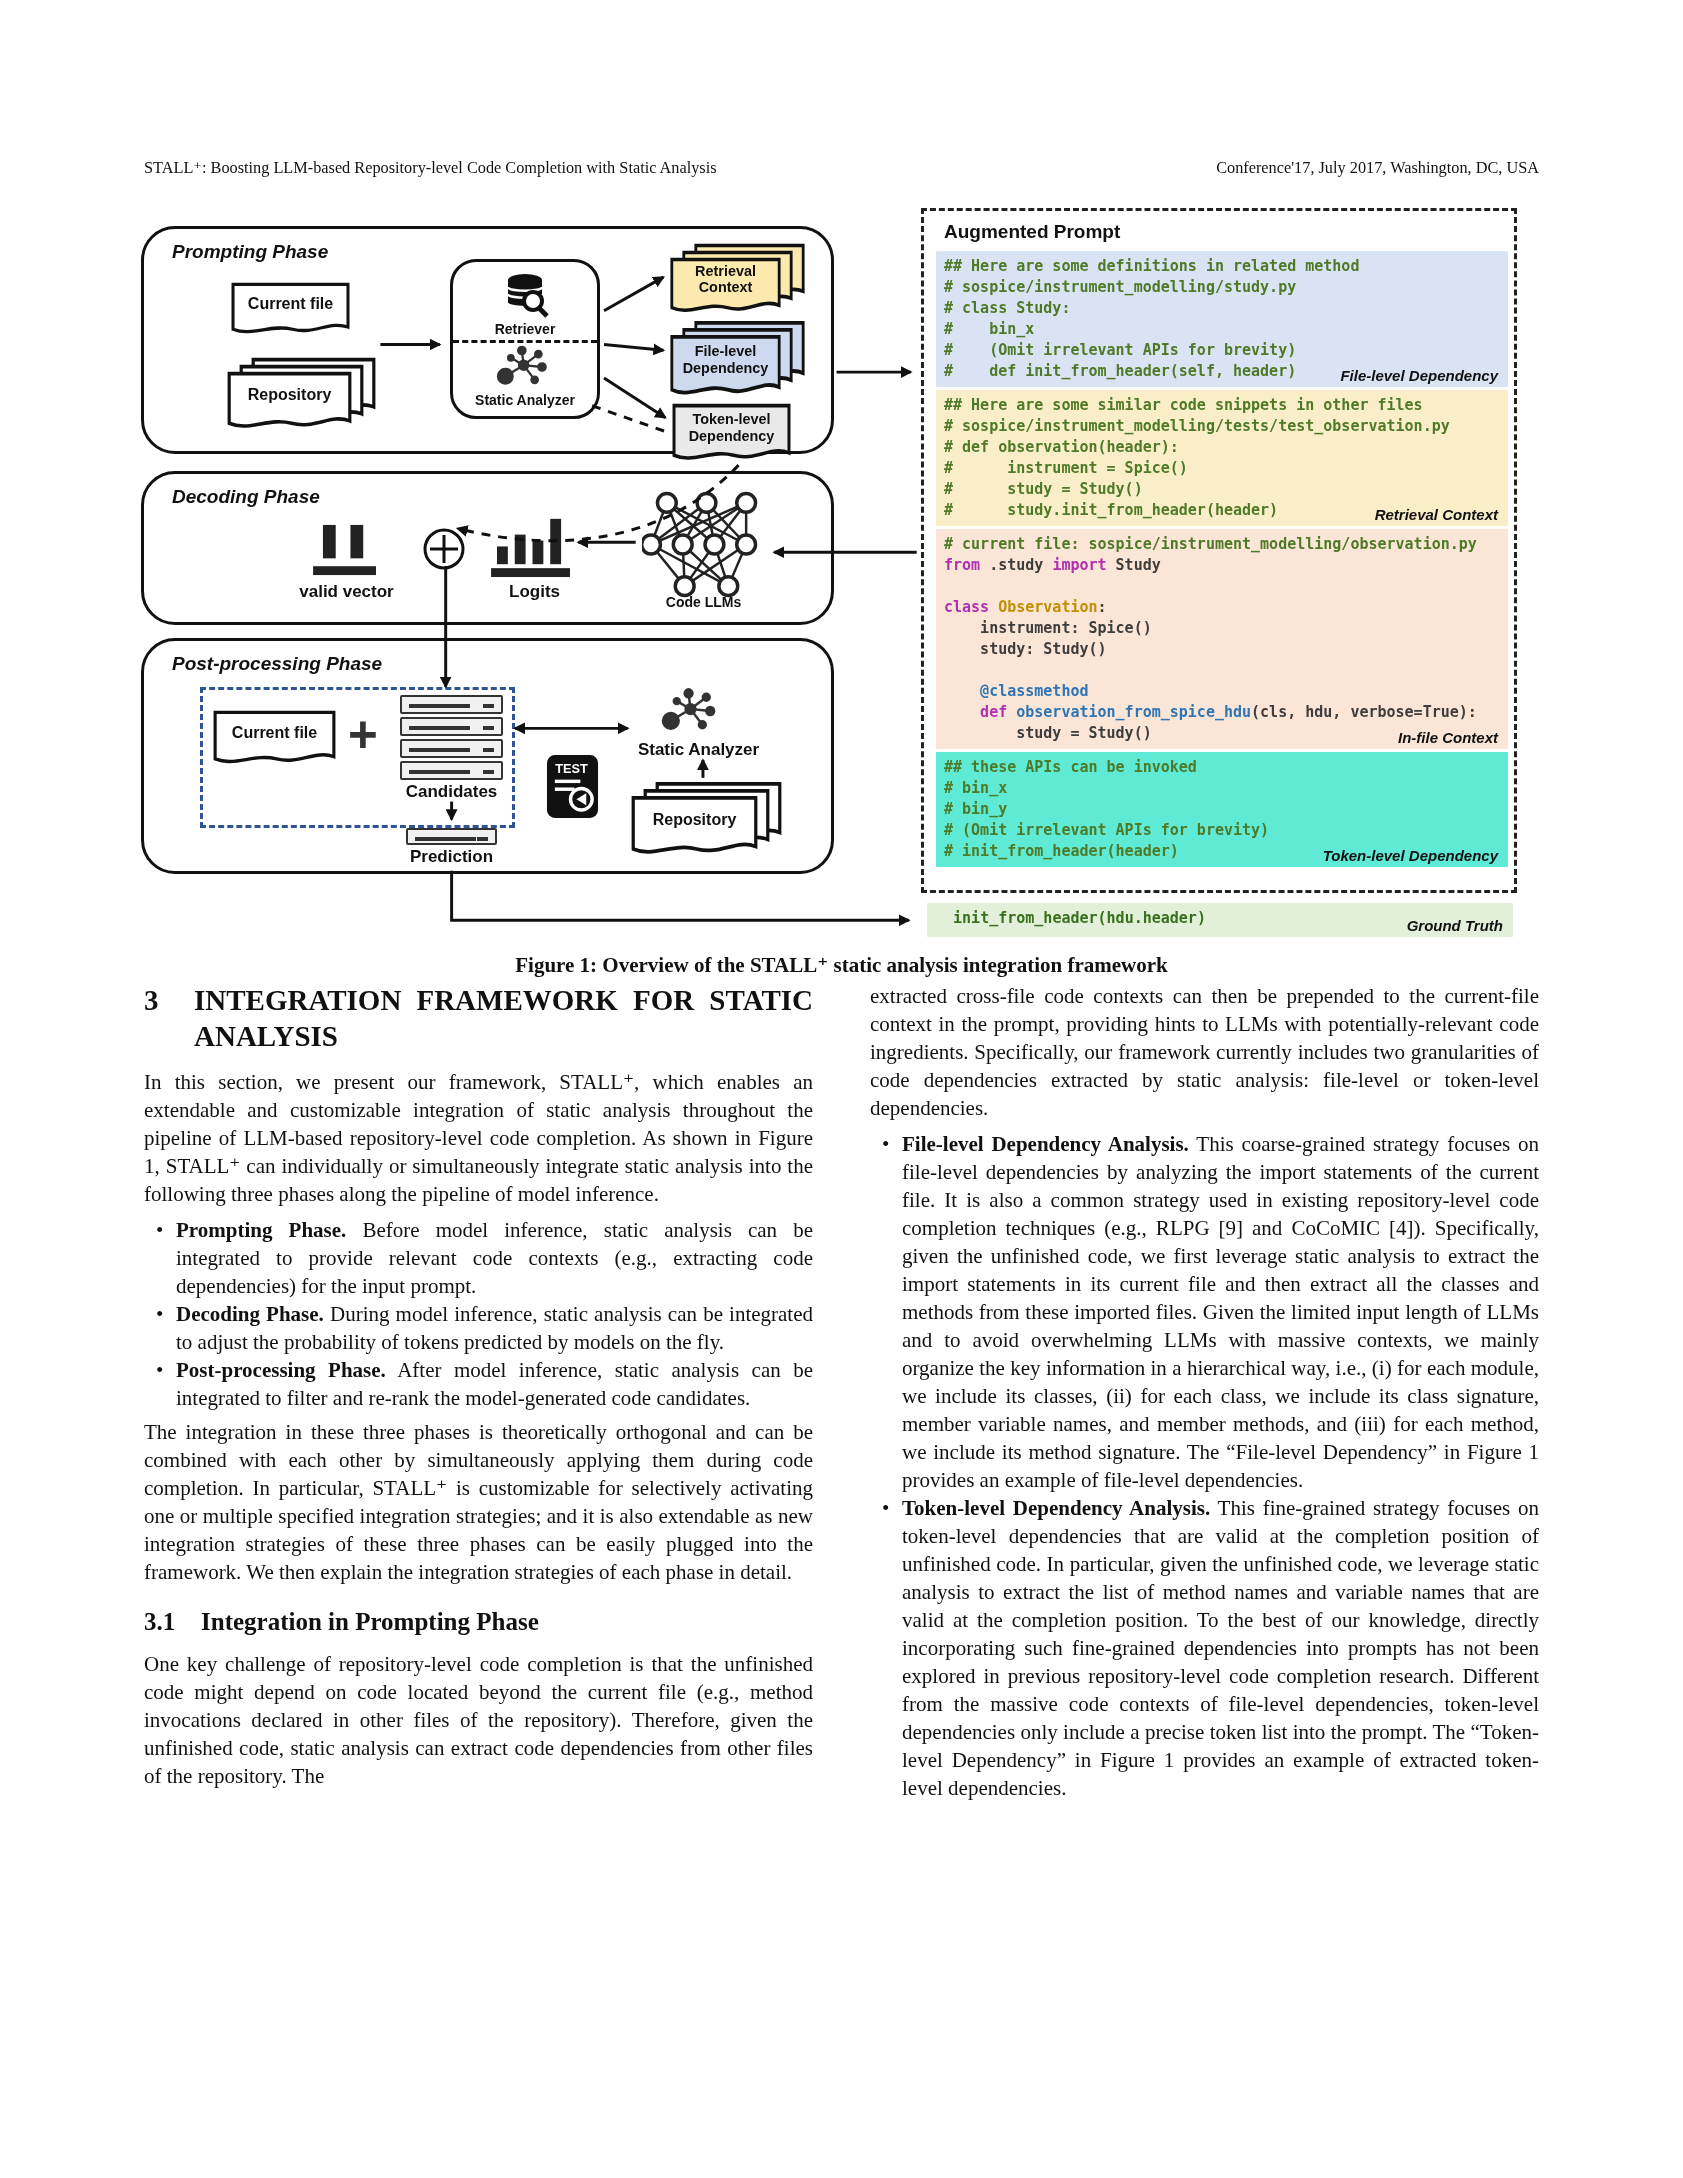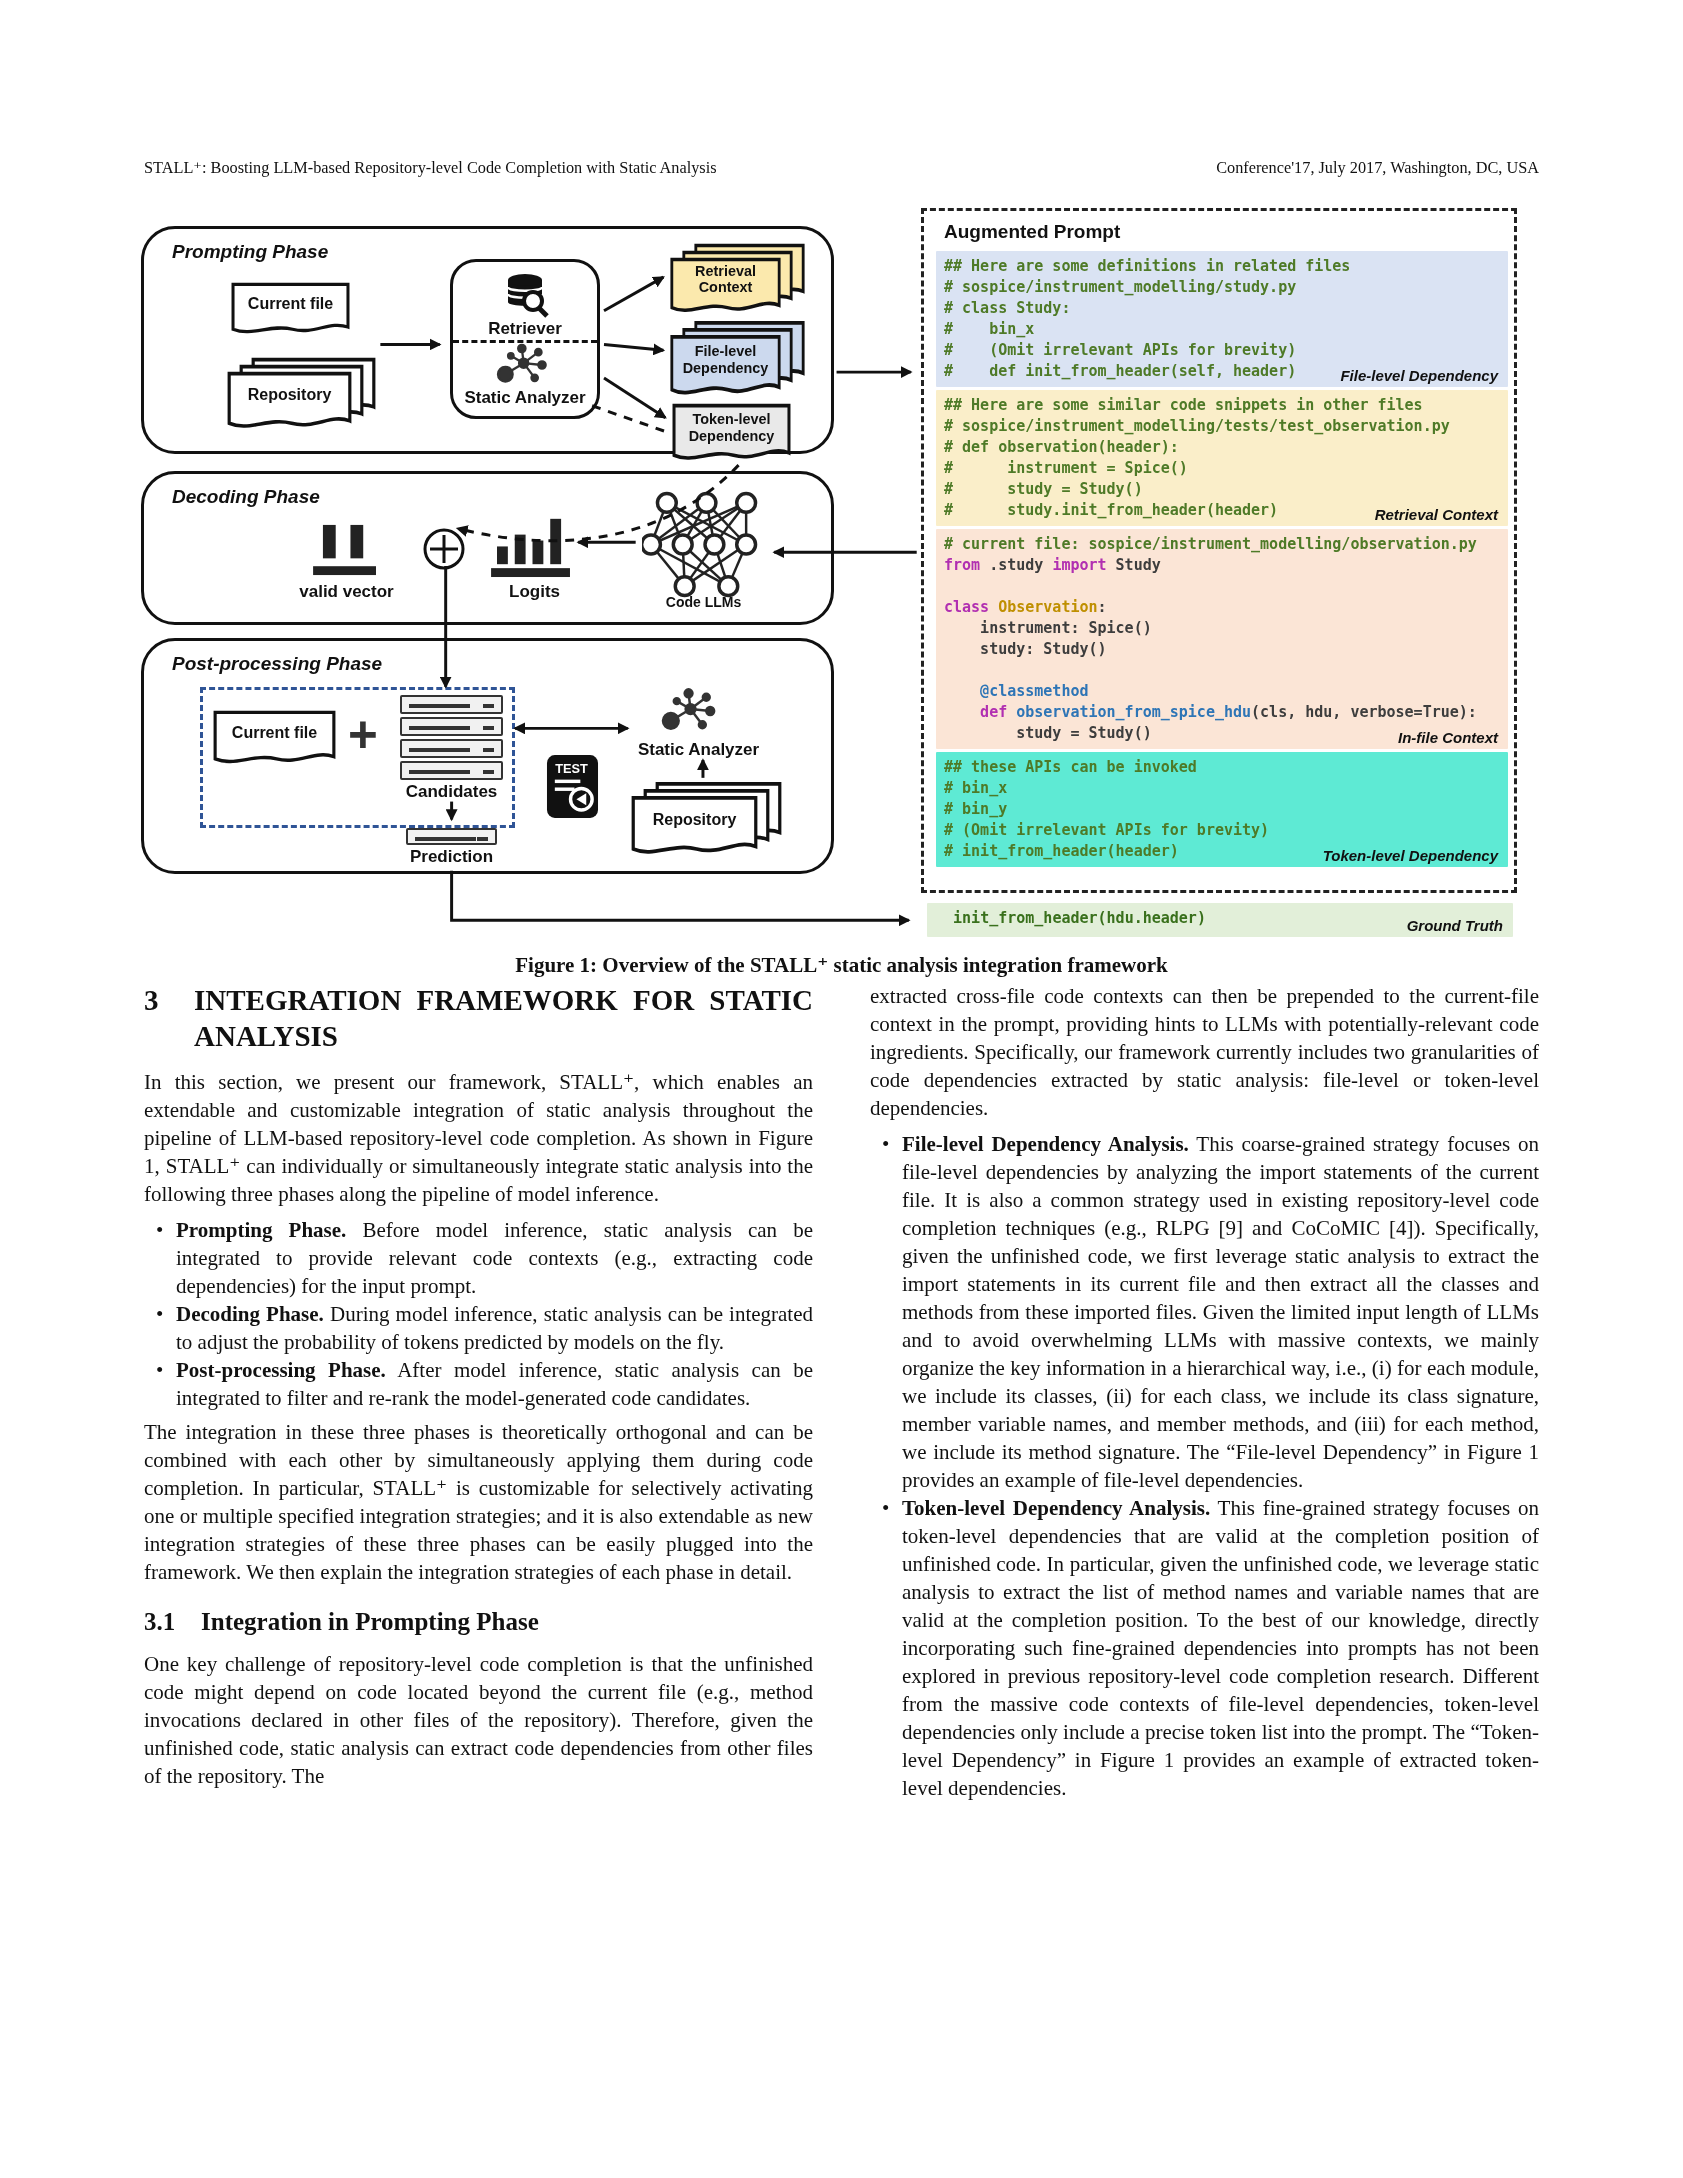--- a/index.html
+++ b/index.html
@@ -16,21 +16,21 @@
 
   .docwrap { position:absolute; }
   .docsvg { position:absolute; fill:#fff; }
   .docsvg use { stroke:#111; stroke-width:3; vector-effect:non-scaling-stroke; }
   .doc-label { position:absolute; display:flex; align-items:center; justify-content:center; text-align:center;
                font-family:"Liberation Sans",sans-serif; font-weight:bold; color:#111; }
 
   .retrieverbox { position:absolute; left:450px; top:65px; width:150px; height:160px; border:3px solid #111; border-radius:26px;
                   background:#fff; display:flex; flex-direction:column; align-items:center; justify-content:space-between; padding:10px 0 8px; }
   .retrieverbox .divider { width:100%; border-top:3px dashed #111; }
-  .toollabel { font-family:"Liberation Sans",sans-serif; font-weight:bold; font-size:17px; }
+  .toollabel { font-family:"Liberation Sans",sans-serif; font-weight:bold; font-size:14px; }
 
   .iconlabel { position:absolute; font-family:"Liberation Sans",sans-serif; font-weight:bold; font-size:17px; text-align:center; }
 
   .dashedgroup { position:absolute; left:200px; top:493px; width:315px; height:141px; border:3px dashed #2f5496; }
   .plusbig { position:absolute; left:348px; top:511px; font-family:"Liberation Sans",sans-serif; font-weight:bold; font-size:51px; color:#333; }
 
   .candrow { position:relative; width:103px; height:19px; border:2px solid #333; background:#f1f1f1; border-radius:2px; }
   .candrow .bar { position:absolute; left:7px; top:7px; width:61px; height:3.5px; background:#333; }
   .candrow .tick { position:absolute; right:7px; top:7px; width:11px; height:3.5px; background:#333; }
   #candidates { position:absolute; left:400px; top:501px; display:flex; flex-direction:column; gap:3px; }
@@ -288,21 +288,21 @@
     <svg class="docsvg" style="left:0;top:14px;width:129px;height:65px" viewBox="0 0 120 52" preserveAspectRatio="none">
         <use href="#docshape"></use>
       </svg>
     <span class="doc-label" style="left:0;top:14px;width:129px;height:51px;font-size:16px">Repository</span>
   </div>
 
   <div id="prompt-panel">
     <div id="prompt-title">Augmented Prompt</div>
     <div id="prompt-blocks">
         <div class="pblock" style="background: rgb(218, 227, 243);">
-          <div class="cline"><span class="tk-c">## Here are some definitions in related files</span></div>
+          <div class="cline"><span class="tk-c">## Here are some definitions in related method</span></div>
           <div class="cline"><span class="tk-c"># sospice/instrument_modelling/study.py</span></div>
           <div class="cline"><span class="tk-c"># class Study:</span></div>
           <div class="cline"><span class="tk-c">#    bin_x</span></div>
           <div class="cline"><span class="tk-c">#    (Omit irrelevant APIs for brevity)</span></div>
           <div class="cline"><span class="tk-c">#    def init_from_header(self, header)</span></div>
           <span class="ptag">File-level Dependency</span>
         </div>
         <div class="pblock" style="background: rgb(250, 238, 201);">
           <div class="cline"><span class="tk-c">## Here are some similar code snippets in other files</span></div>
           <div class="cline"><span class="tk-c"># sospice/instrument_modelling/tests/test_observation.py</span></div>

